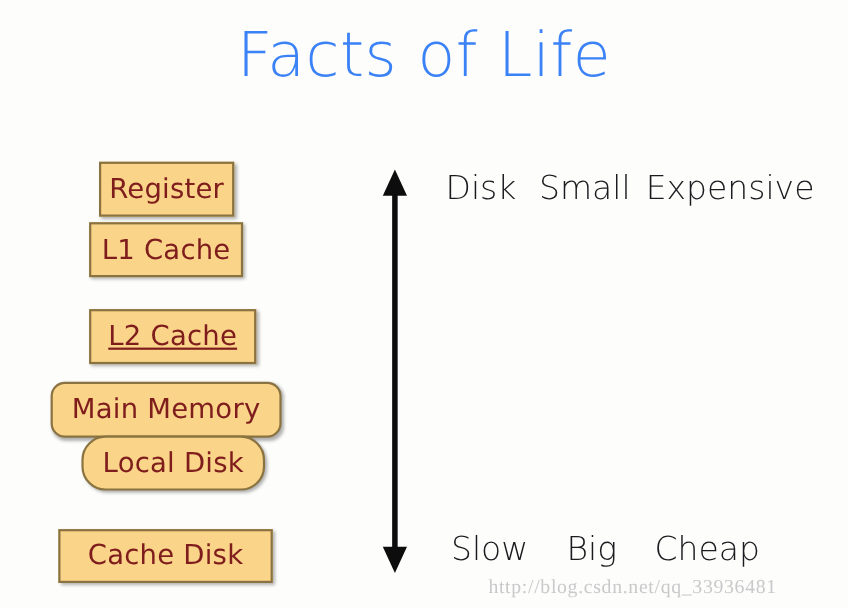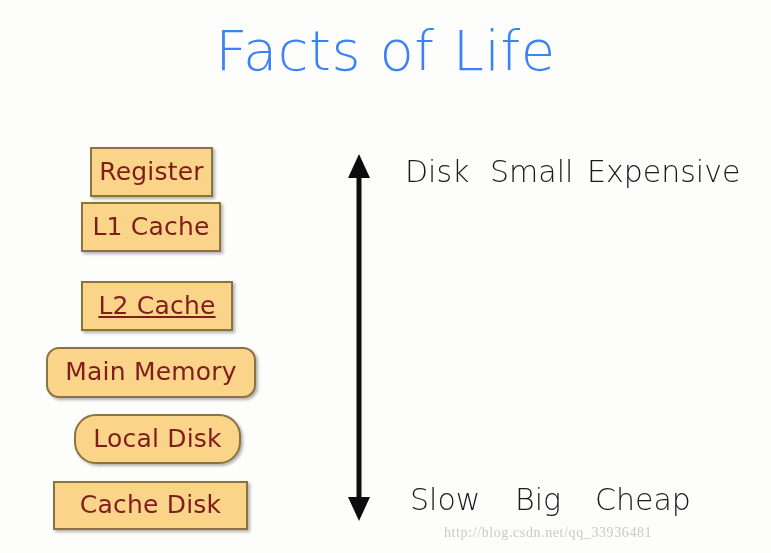--- a/index.html
+++ b/index.html
@@ -68,21 +68,21 @@
     display: block;
     line-height: 1;
     padding-bottom: 2px;
   }
 
   
   .box-0 { left: 90px;  top: 147px; width: 123px; height: 50px; }
   .box-1 { left: 81px;  top: 202px; width: 140px; height: 50px; }
   .box-2 { left: 81px;  top: 281px; width: 152px; height: 50px; text-decoration: underline; }
   .box-3 { left: 46px;  top: 347px; width: 210px; height: 51px; border-radius: 13px; }
-  .box-4 { left: 74px;  top: 414px; width: 167px; height: 50px; border-radius: 22px; }
+  .box-4 { left: 74px;  top: 396px; width: 167px; height: 50px; border-radius: 22px; }
   .box-5 { left: 53px;  top: 481px; width: 195px; height: 49px; }
 
   
   #arrow {
     position: absolute;
     left: 338px;
     top: 150px;
     width: 42px;
     height: 375px;
   }
@@ -111,21 +111,21 @@
   #row-bottom .attr-0 { left: 20px; }
   #row-bottom .attr-1 { left: 125px; }
   #row-bottom .attr-2 { left: 205px; }
 
   
   #watermark {
     position: absolute;
     left: 444px;
     top: 522px;
     font-family: "Liberation Serif", serif;
-    font-size: 14px;
+    font-size: 18px;
     letter-spacing: 0.6px;
     color: #c9c9cb;
     white-space: nowrap;
     line-height: 22px;
   }
 </style>
 </head>
 <body>
 
 <div id="slide">

